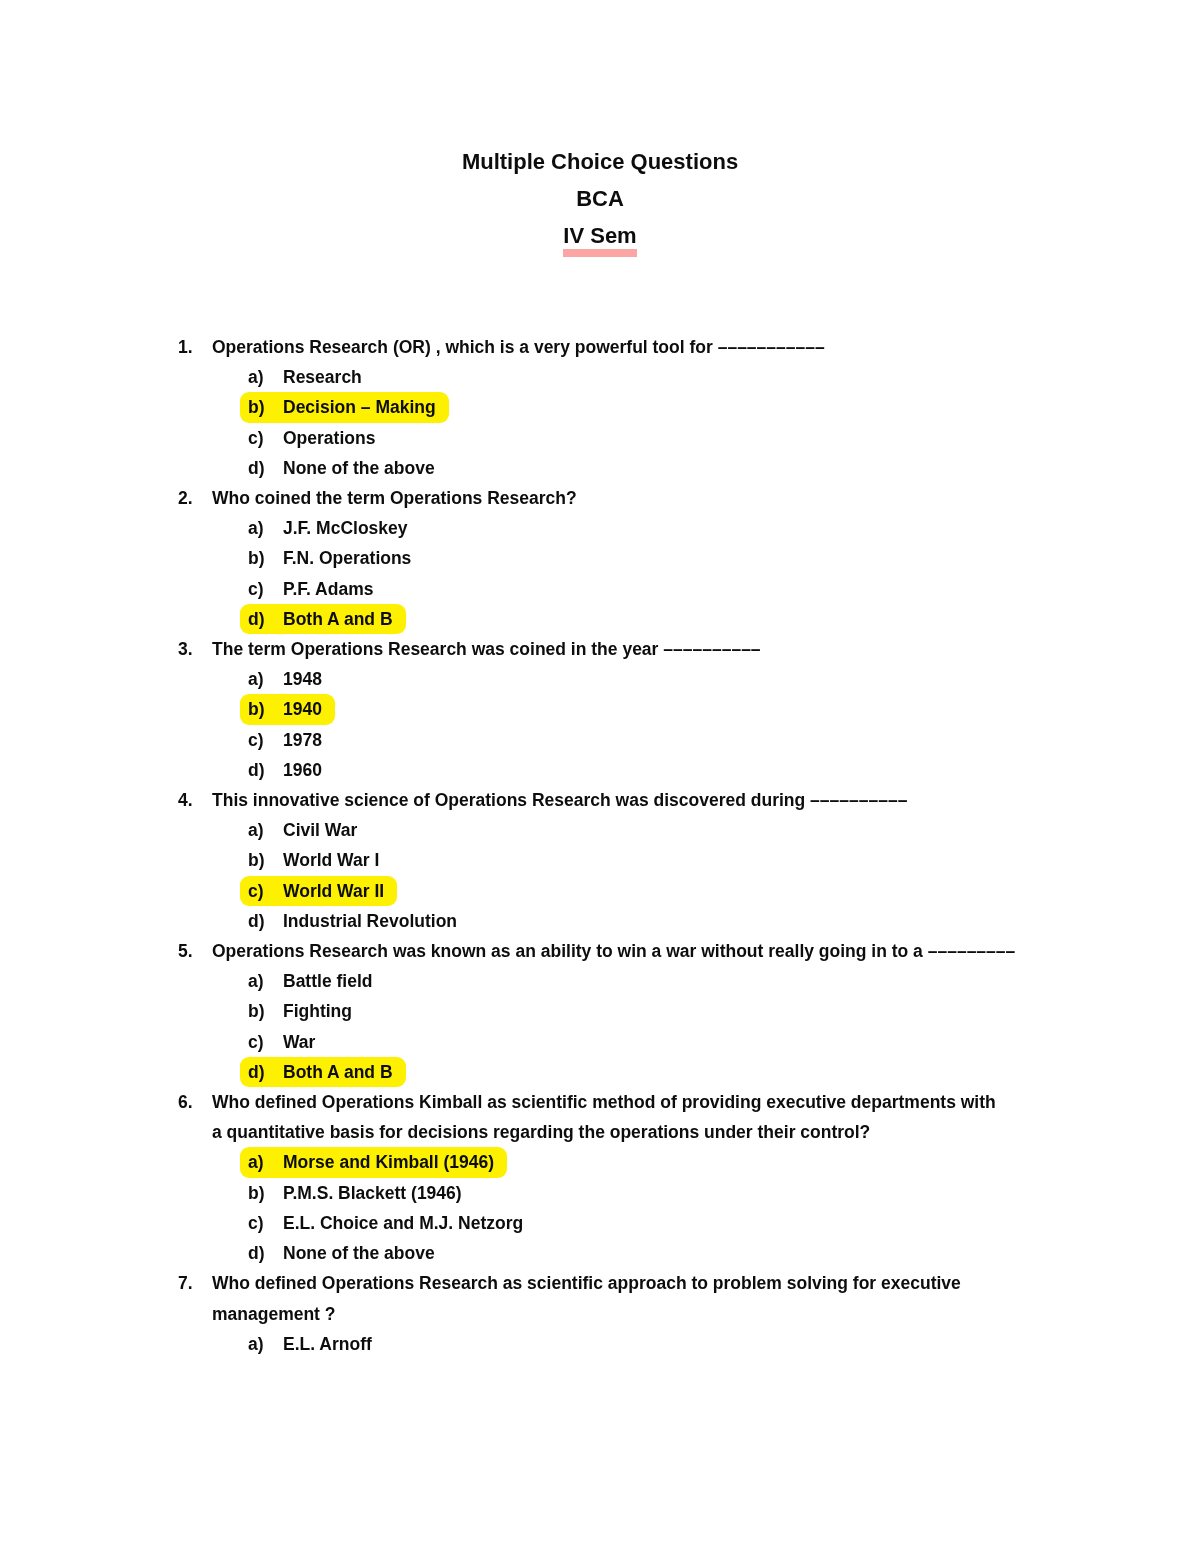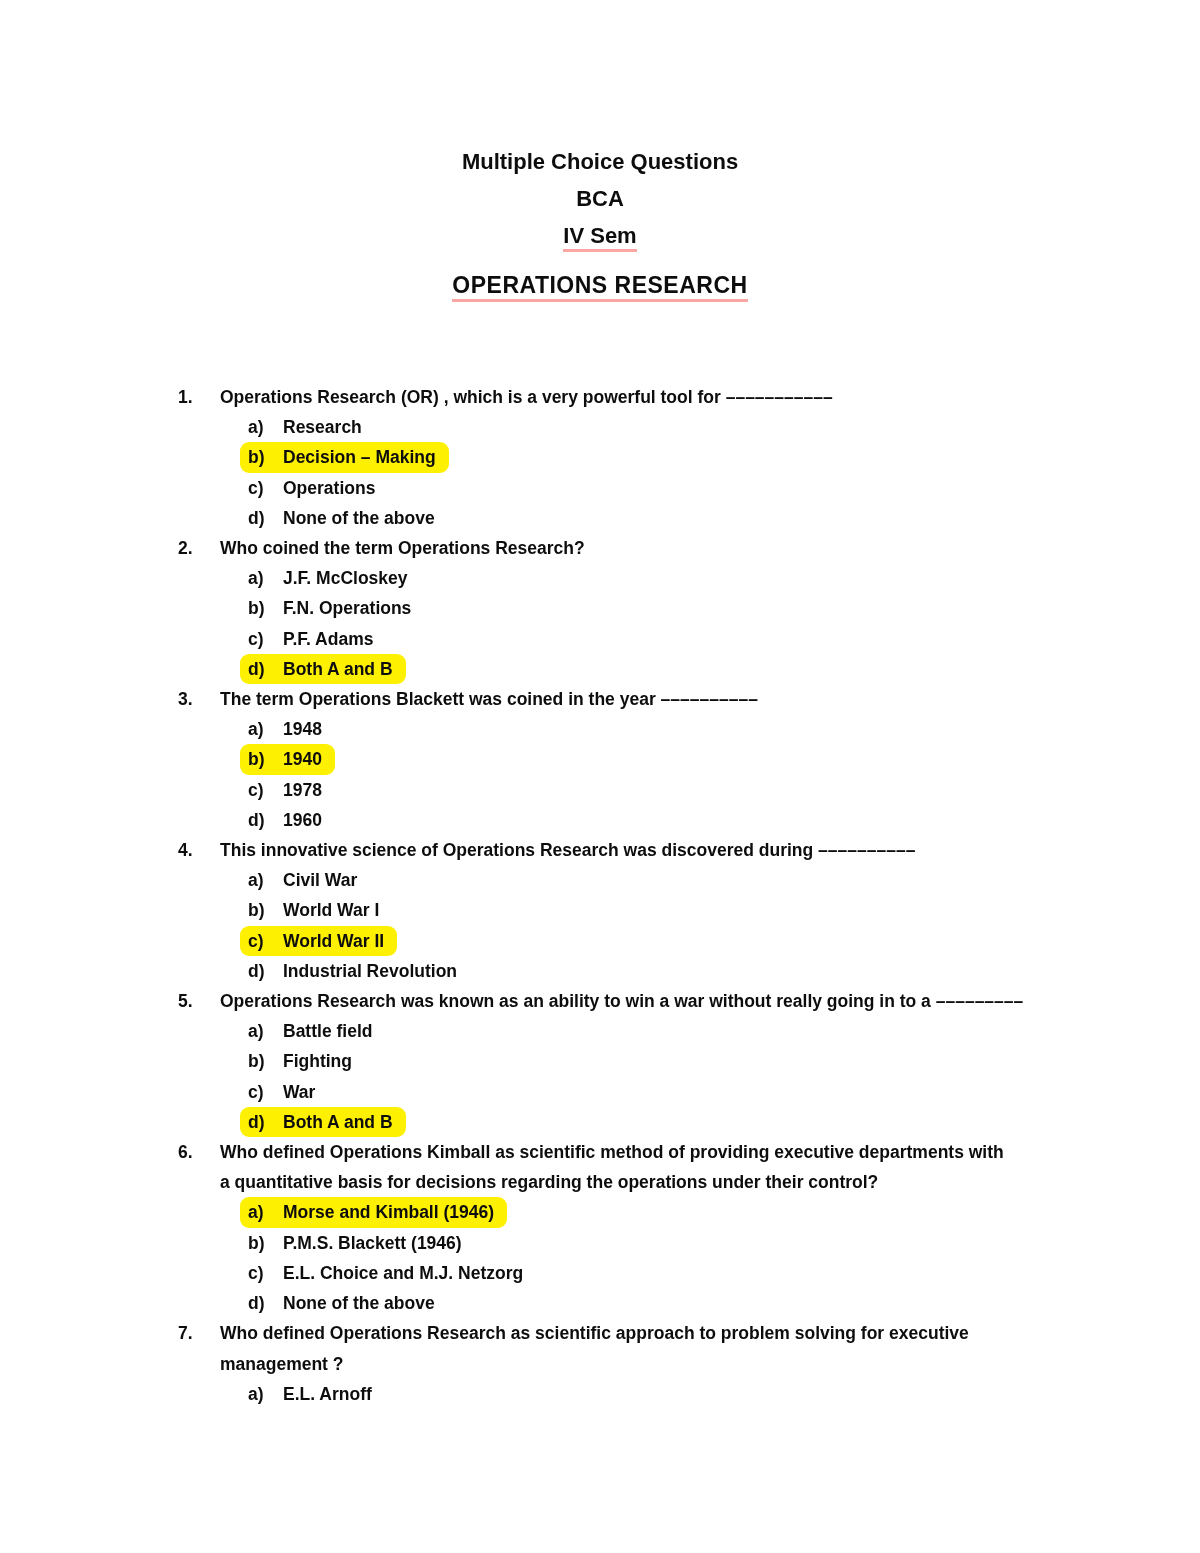--- a/index.html
+++ b/index.html
@@ -22,21 +22,21 @@
   .doc-header {
     padding-top: 143px;
     text-align: center;
   }
   .h-line {
     font-size: 22px;
     line-height: 37px;
     font-weight: 700;
   }
   .underlined {
-    border-bottom: 3px solid #fca5a5;
+    border-bottom: 8px solid #fca5a5;
     padding-bottom: 1px;
   }
   .course-line {
     margin-top: 12px;
     font-size: 23px;
     line-height: 38px;
     letter-spacing: 0.5px;
   }
   
   #questions {
@@ -50,21 +50,20 @@
     line-height: 30.2px;
   }
   .q-num {
     flex: 0 0 34px;
     width: 34px;
   }
   .q-text { }
   .q-line {
     white-space: nowrap;
     line-height: 30.2px;
-    margin-left: 8px;
   }
   .opt-row {
     padding-left: 248px;
     font-size: 17.5px;
     line-height: 30.2px;
   }
   .opt-inner {
     display: inline-flex;
     align-items: baseline;
     border-radius: 9px;
@@ -82,21 +81,20 @@
   }
 </style>
 </head>
 <body>
 
 <div class="page">
   <header class="doc-header">
     <div class="h-line">Multiple Choice Questions</div>
     <div class="h-line">BCA</div>
     <div class="h-line"><span class="underlined">IV Sem</span></div>
-    <div class="h-line course-line"><span class="underlined">OPERATIONS RESEARCH</span></div>
   </header>
 
   <main id="questions">
   <section class="question">
     <div class="q-row">
       <span class="q-num">1.</span>
       <span class="q-text">
             <div class="q-line">Operations Research (OR) , which is a very powerful tool for –––––––––––</div>
           </span>
     </div>
@@ -166,21 +164,21 @@
       <span class="opt-text">Both A and B</span>
     </span>
   </div>
 </div>
   </section>
 
   <section class="question">
     <div class="q-row">
       <span class="q-num">3.</span>
       <span class="q-text">
-            <div class="q-line">The term Operations Blackett was coined in the year ––––––––––</div>
+            <div class="q-line">The term Operations Research was coined in the year ––––––––––</div>
           </span>
     </div>
     <div class="options">
   <div class="opt-row">
     <span class="opt-inner">
       <span class="opt-letter">a)</span>
       <span class="opt-text">1948</span>
     </span>
   </div>
 

